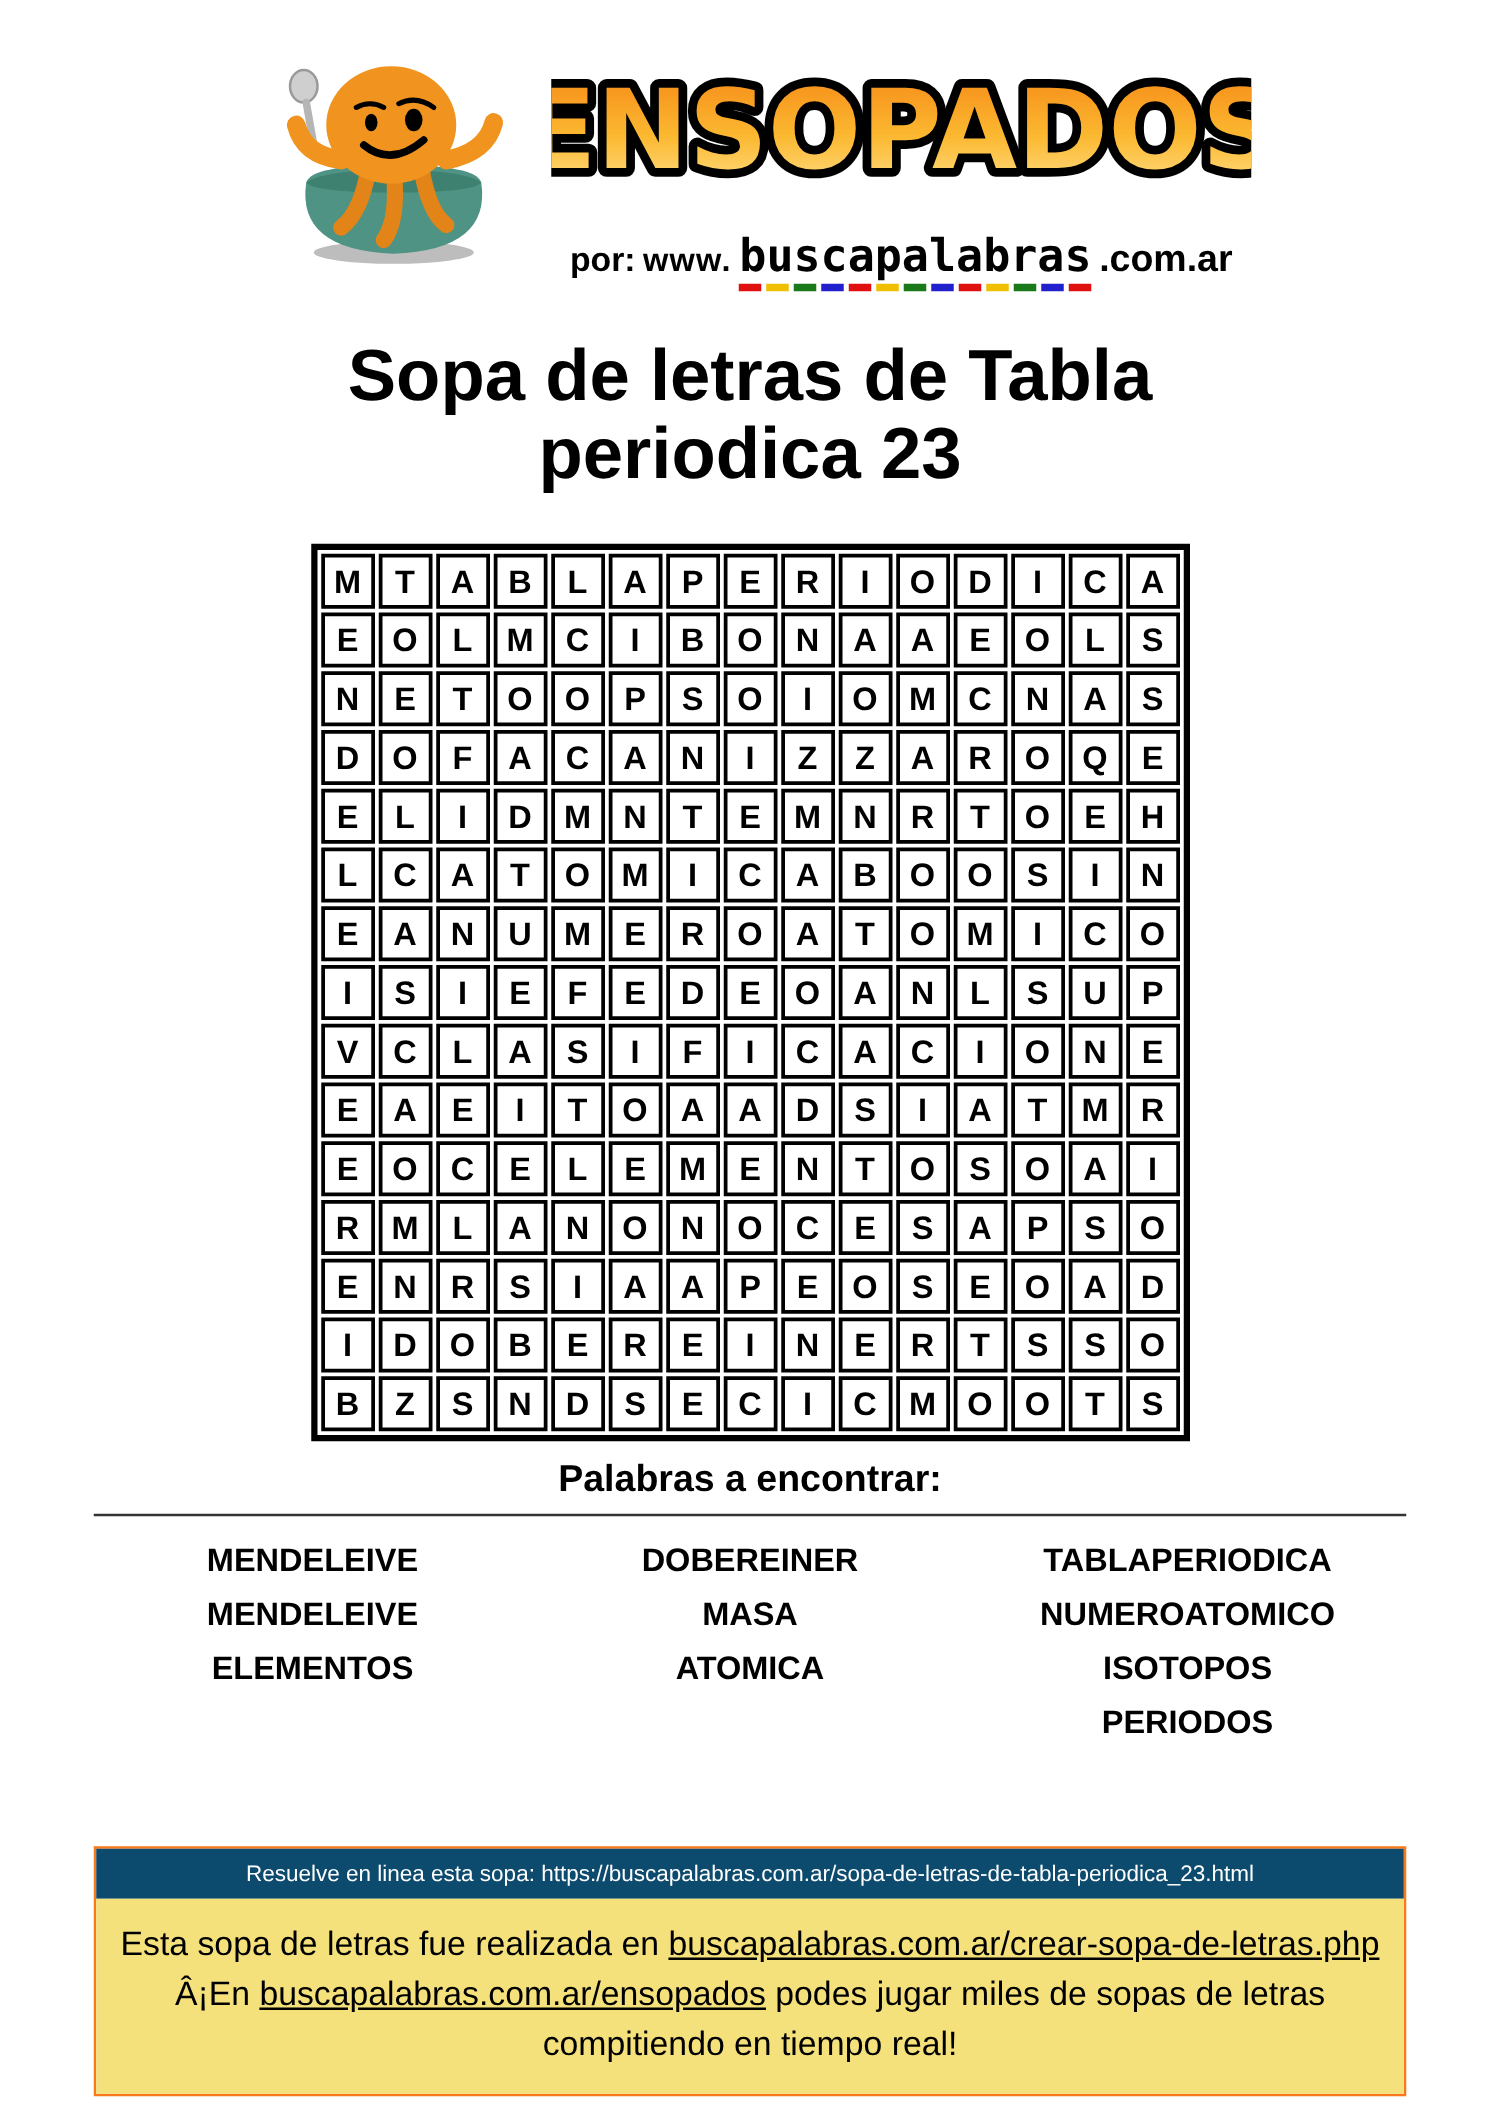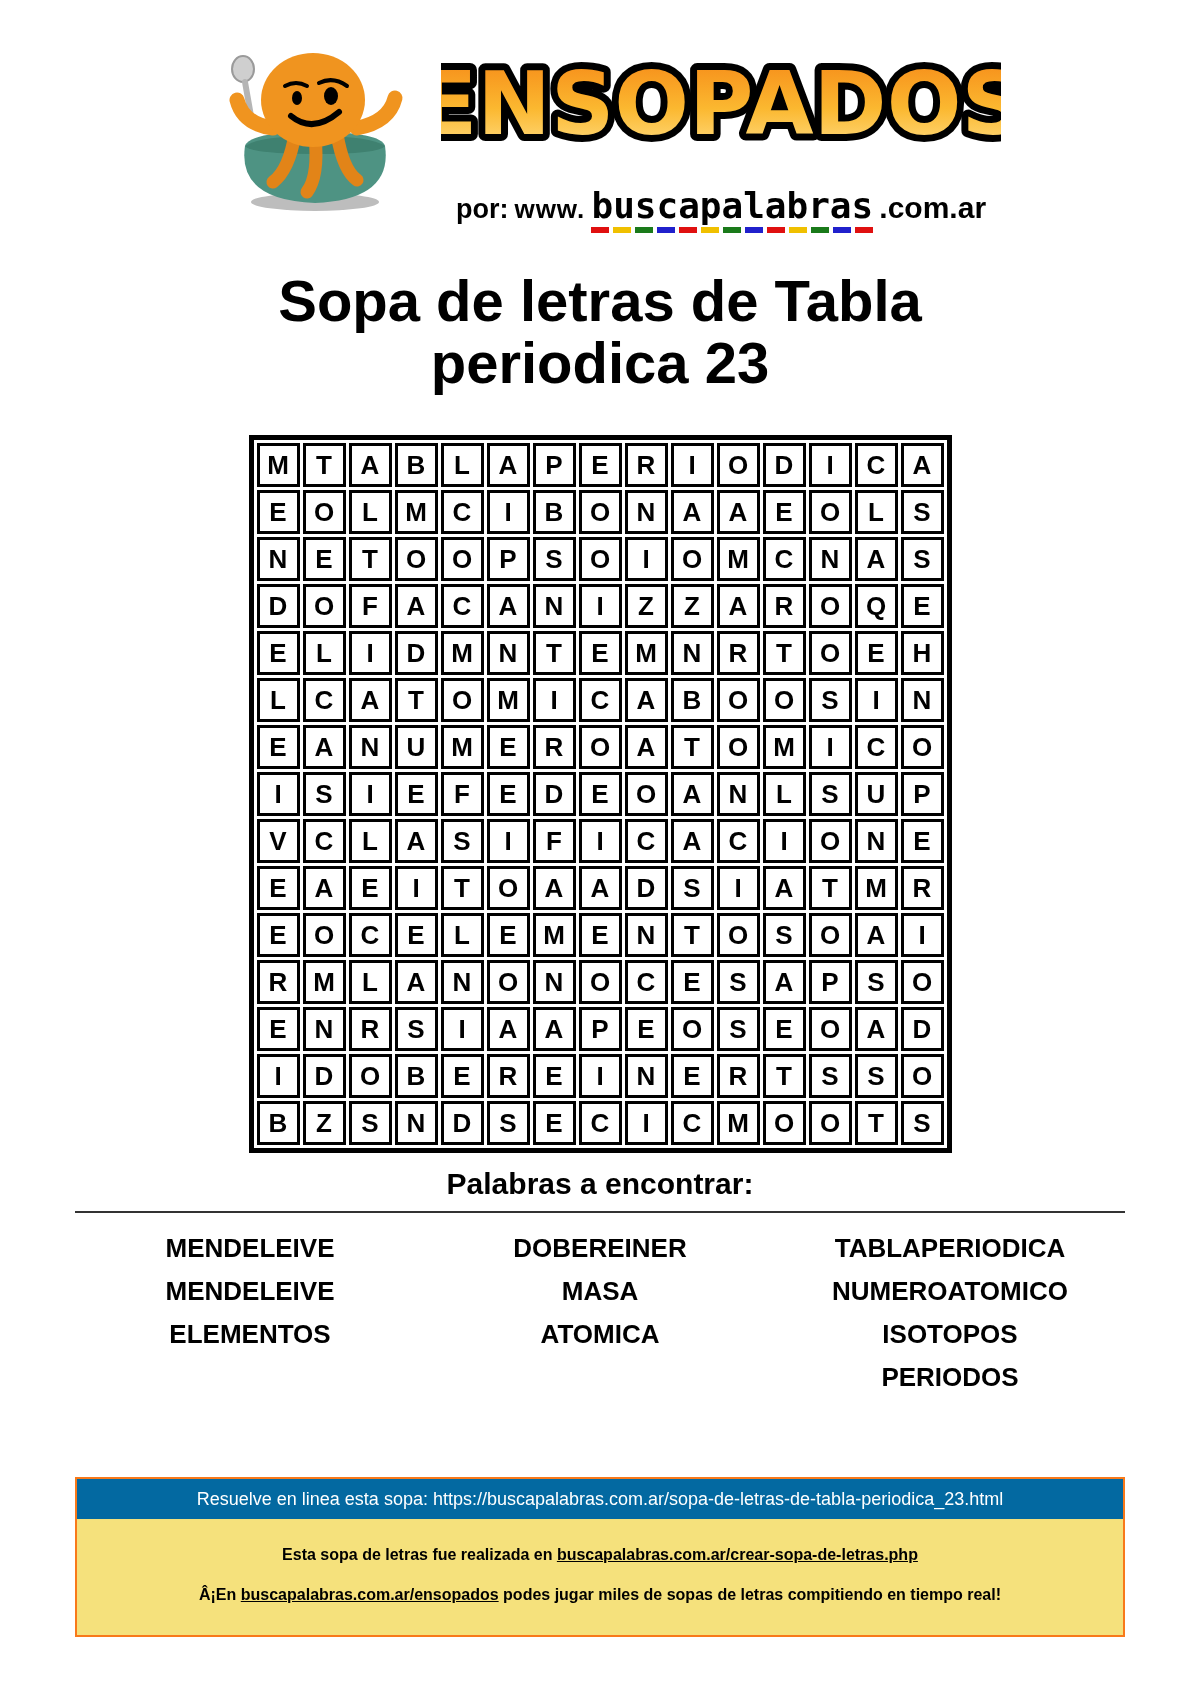--- a/index.html
+++ b/index.html
@@ -68,30 +68,30 @@
   }
   .word-col { flex:1; text-align:center; }
   .word-item { font-size:26px; font-weight:bold; line-height:43px; }
 
   
   .footer {
     width:1050px; margin:78px auto 0 auto;
     border:2px solid #f8791a;
   }
   .solve-bar {
-    background:#0369a1; color:#ffffff;
+    background:#0c4a6e; color:#ffffff;
     font-size:18px; text-align:center;
     height:40px; line-height:40px;
     white-space:nowrap; overflow:hidden;
   }
   .yellow-area {
     background:#f5e17c; text-align:center;
     padding:16px 8px 20px 8px;
   }
-  .yellow-line { font-size:16px; font-weight:bold; line-height:40px; }
+  .yellow-line { font-size:27px; font-weight:normal; line-height:40px; }
   .yellow-line .link { text-decoration:underline; }
 </style>
 </head>
 <body>
 
 <div class="logo-row">
 
   <svg width="232" height="172" viewBox="0 0 232 172">
     <ellipse cx="116" cy="160" rx="64" ry="9" fill="#bdbdbd"></ellipse>
     <path d="M46,104 Q38,158 116,161 Q194,158 186,104 Q182,90 116,90 Q50,90 46,104 Z" fill="#4e9383"></path>

